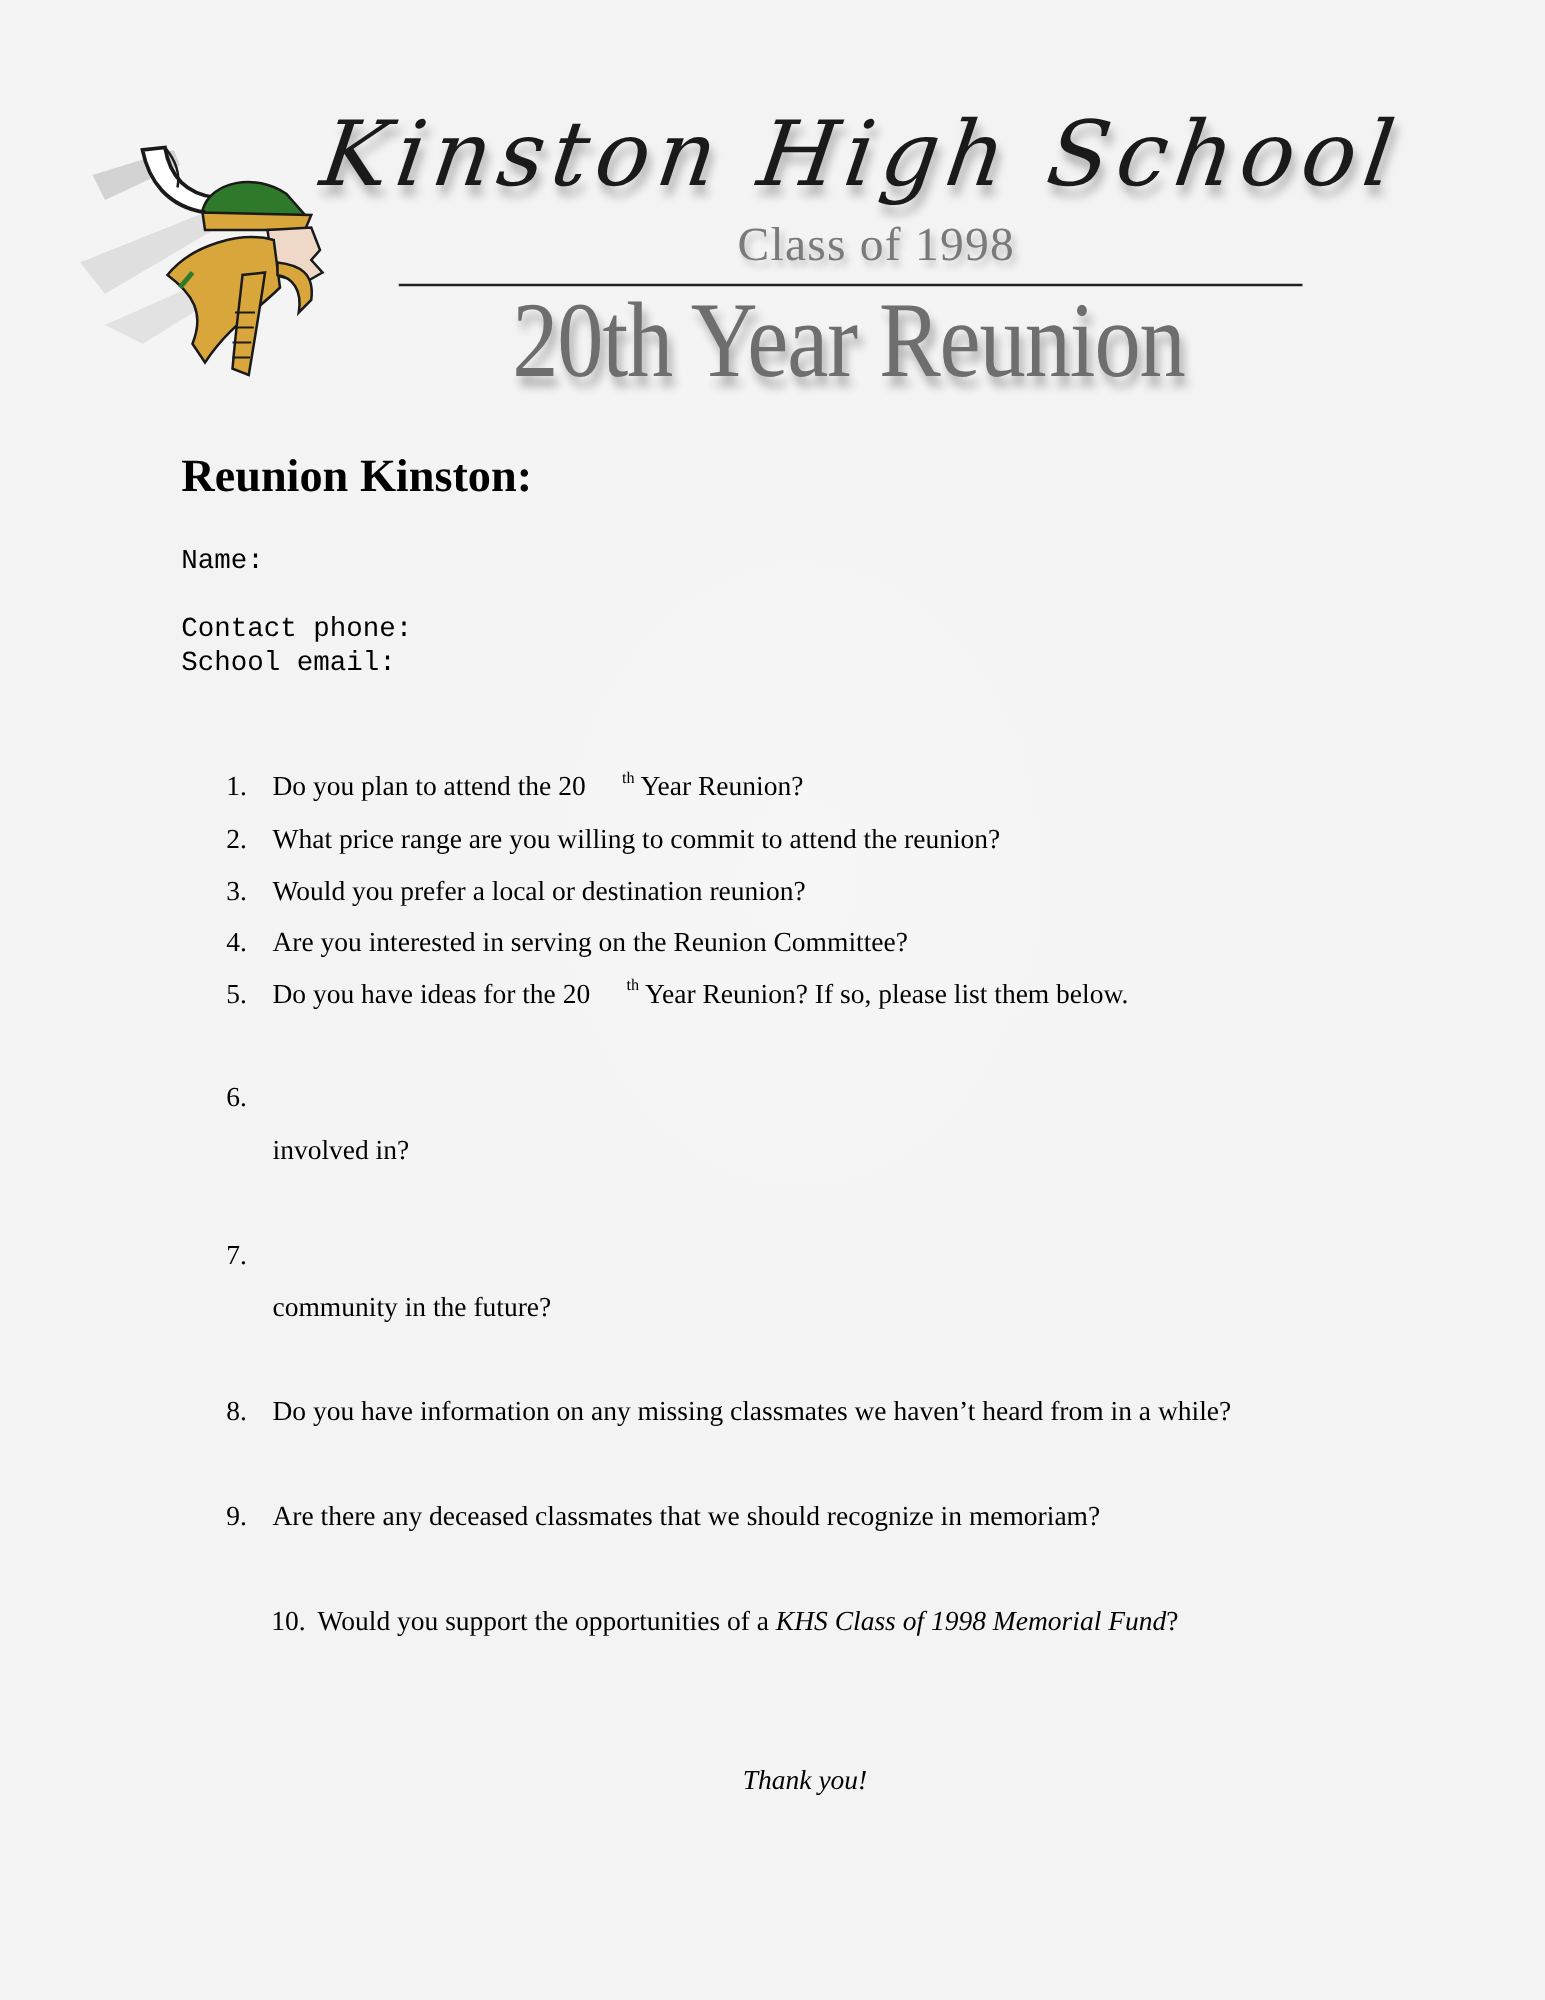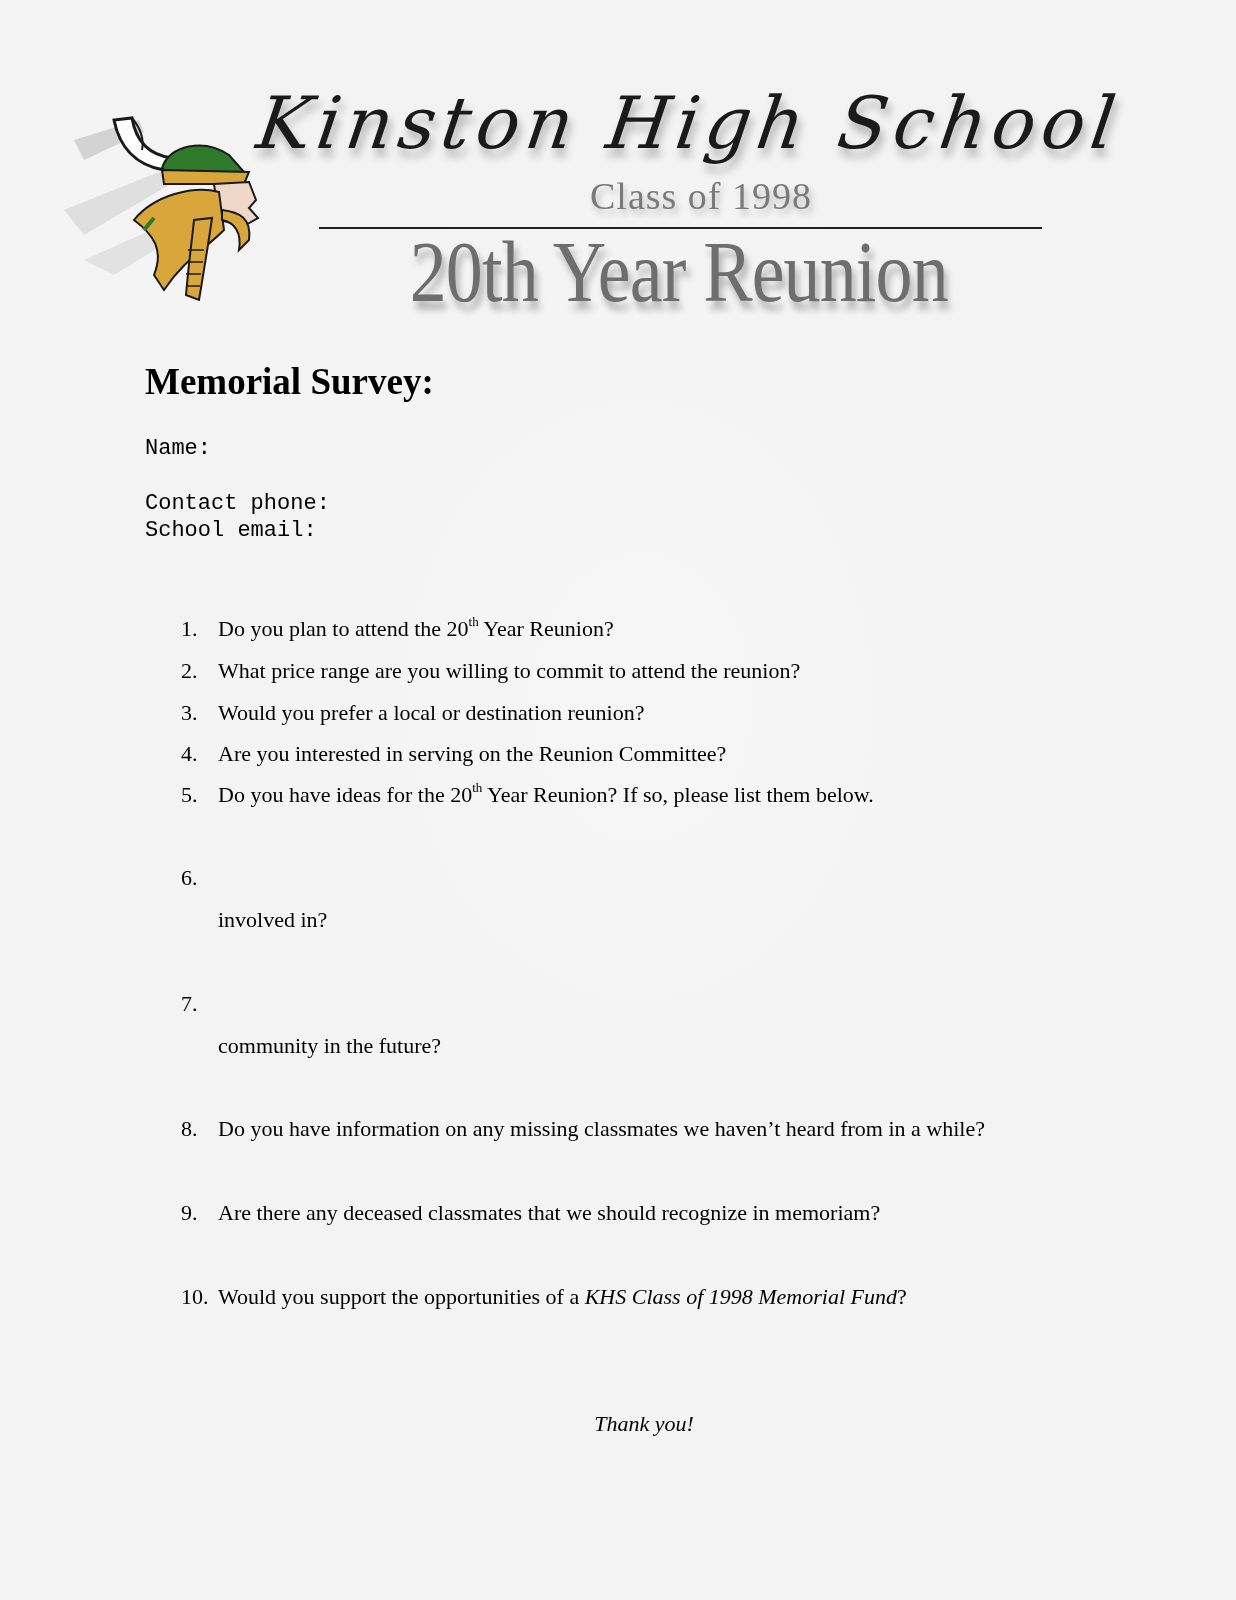--- a/index.html
+++ b/index.html
@@ -83,21 +83,21 @@
       position: absolute; left: 181px; width: 900px;
       font-size: 22px; line-height: 42px;
       color: #000;
     }
     .q .num {
       position: absolute; left: 0; top: 0; width: 36px;
     }
     .q .text {
       display: block; margin-left: 37px;
     }
-    .q sup { font-size: 13px; line-height: 0; position: relative; top: -2px; }
+    .q sup { font-size: 13px; line-height: 0; position: relative; top: -2px; margin-left: 29px; }
     .q em { }
     .thanks {
       position: absolute; left: 0; width: 1236px; top: 1410px;
       text-align: center;
       font-size: 22px; font-style: italic; line-height: 28px;
       padding-left: 52px; box-sizing: border-box;
       color: #000;
     }
   </style>
 </head>
@@ -129,21 +129,21 @@
       <path d="M100 130 L110 118" stroke="#2f7a2a" stroke-width="4"></path>
     </svg>
   </div>
 
   <div class="script-title">Kinston High School</div>
   <div class="class-of">Class of 1998</div>
   <div class="divider"></div>
   <div class="reunion-title">20th Year Reunion</div>
 </div>
 
-<div class="survey-heading">Memorial Survey:</div>
+<div class="survey-heading">Reunion Kinston:</div>
 
 <div class="field-label" style="top:436px;">Name:</div>
 <div class="field-label" style="top:491px;">Contact phone:</div>
 <div class="field-label" style="top:518px;">School email:</div>
 
 <div class="q" style="top:608px;">
   <span class="num">1.</span>
   <span class="text"><span>Do you plan to attend the 20</span><sup>th</sup><span> Year Reunion?</span></span>
 </div>
 
@@ -180,18 +180,18 @@
 <div class="q" style="top:1108px;">
   <span class="num">8.</span>
   <span class="text">Do you have information on any missing classmates we haven’t heard from in a while?</span>
 </div>
 
 <div class="q" style="top:1192px;">
   <span class="num">9.</span>
   <span class="text">Are there any deceased classmates that we should recognize in memoriam?</span>
 </div>
 
-<div class="q" style="top:1276px;">
+<div class="q" style="top:1276px;margin-left:36px;">
   <span class="num">10.</span>
   <span class="text"><span>Would you support the opportunities of a </span><em>KHS Class of 1998 Memorial Fund</em><span>?</span></span>
 </div>
 
 <div class="thanks">Thank you!</div>
 
 </body></html>

